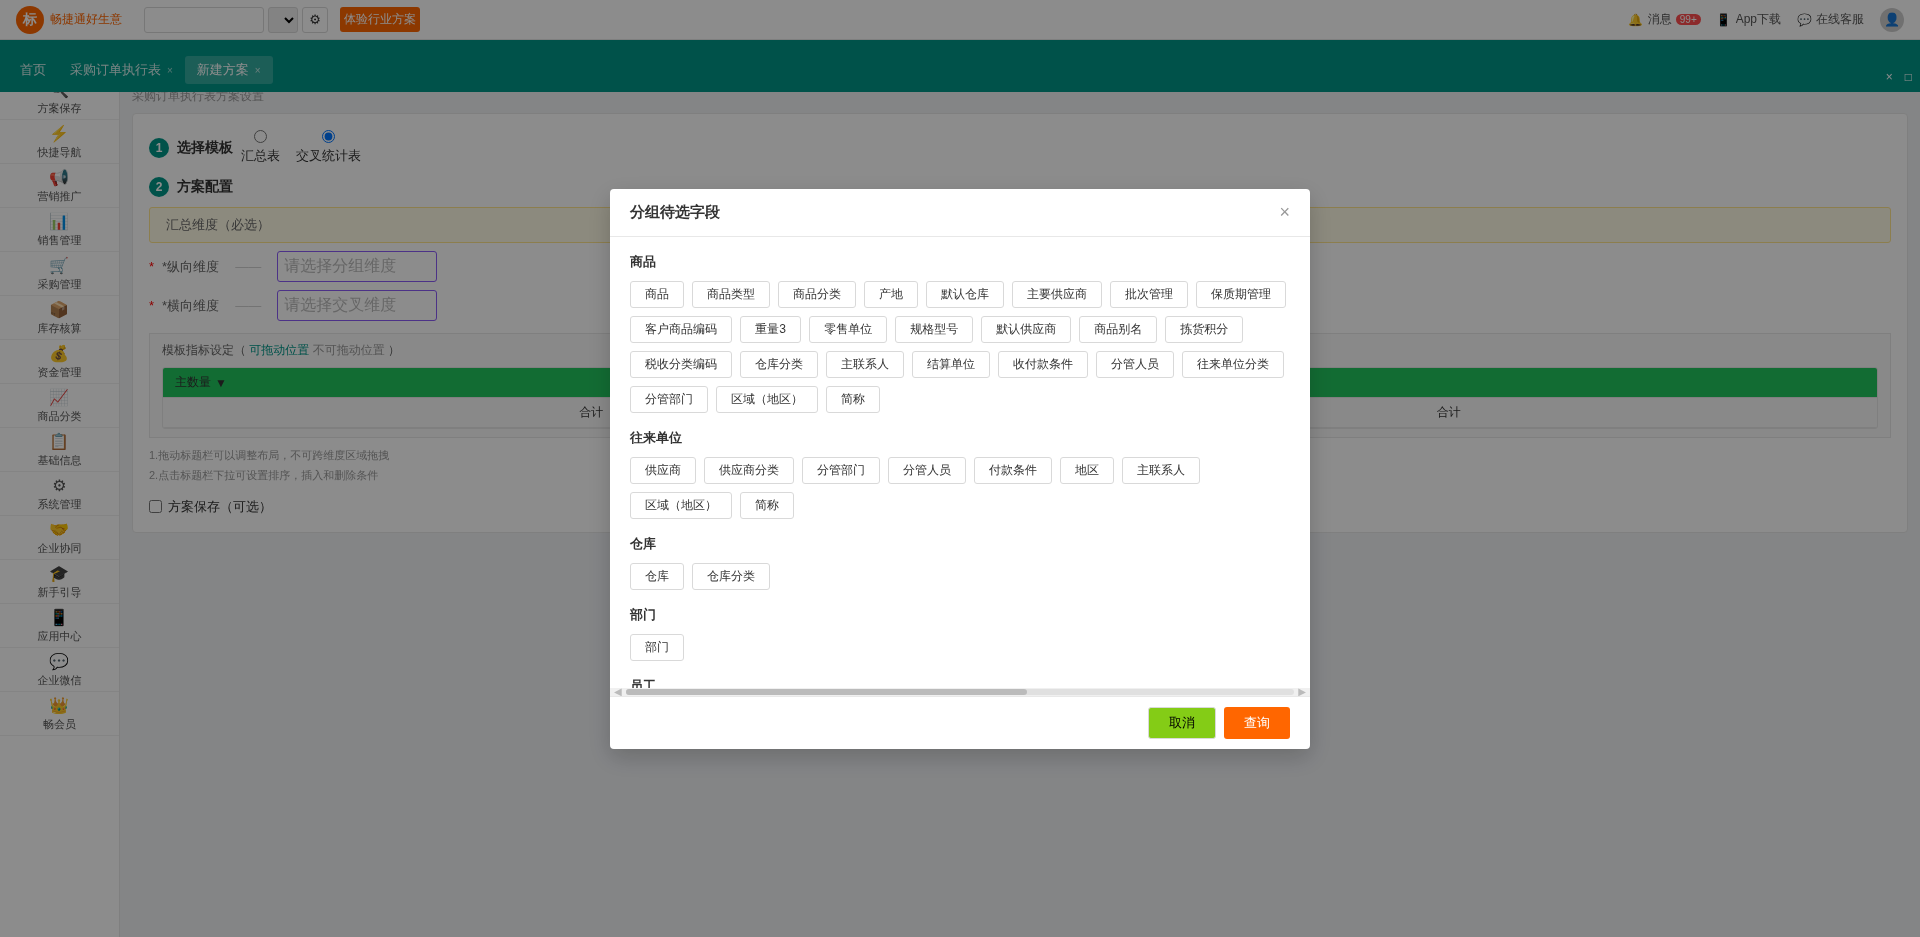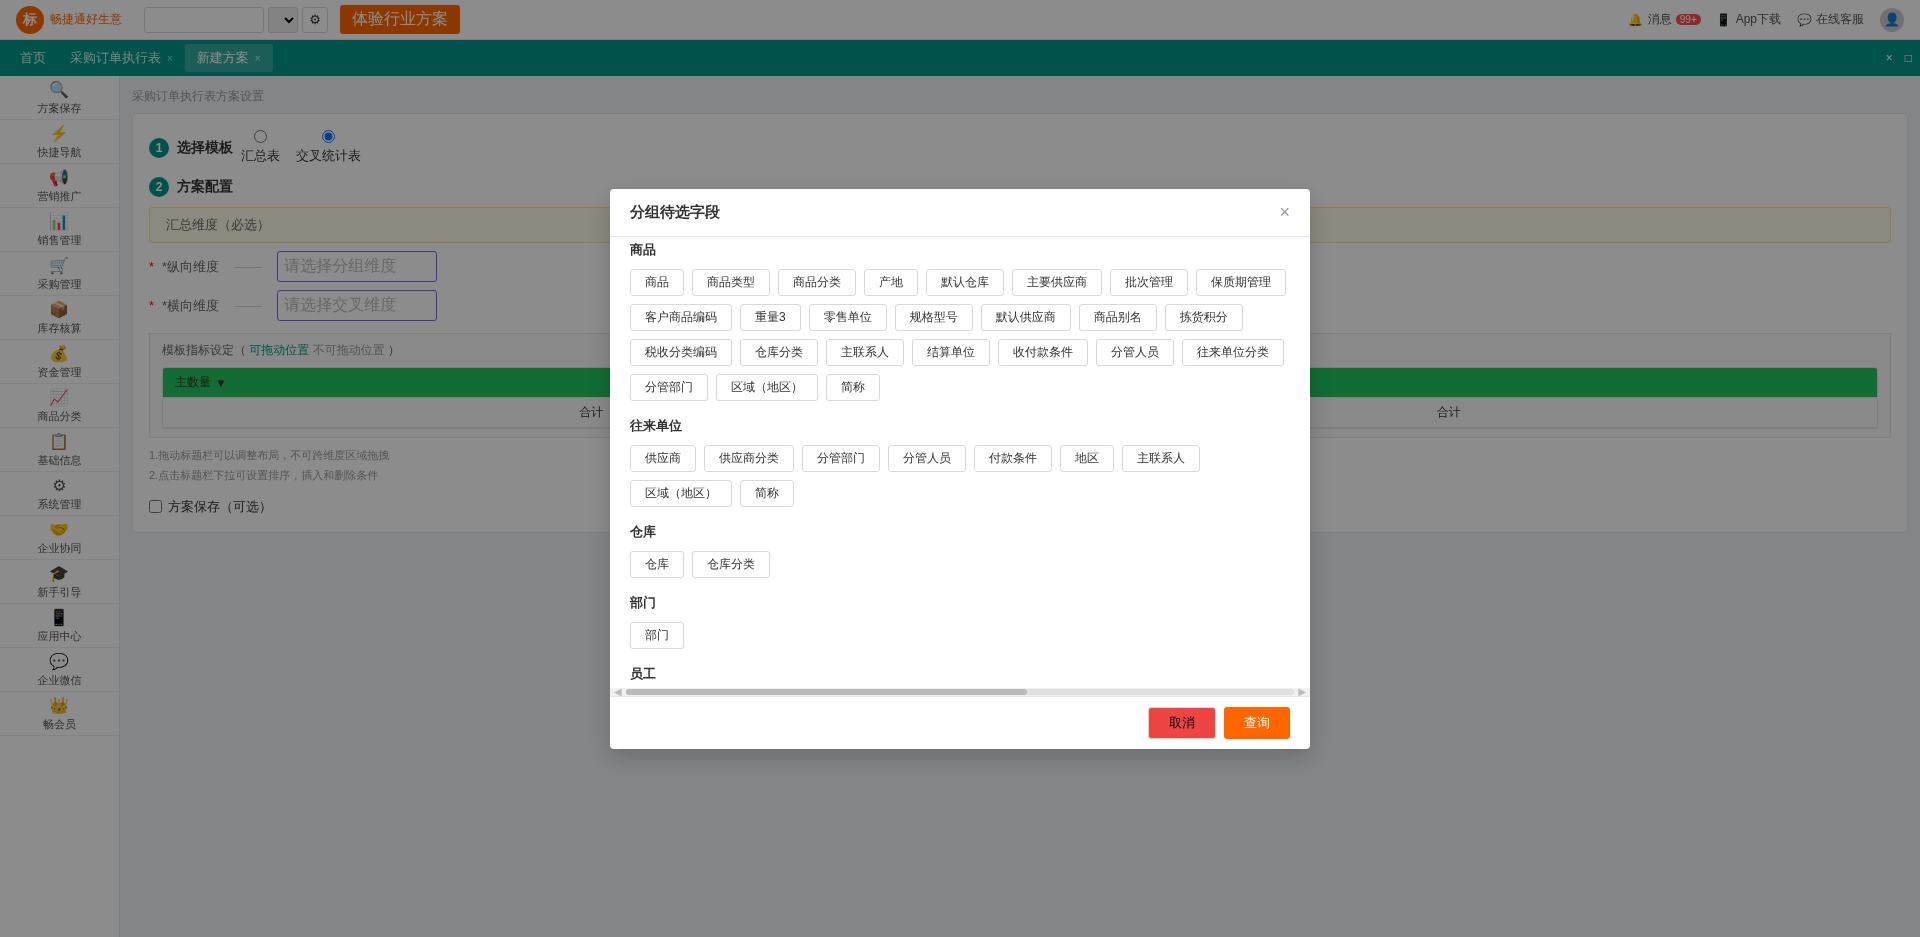--- a/index.html
+++ b/index.html
@@ -37,44 +37,44 @@
       height: 26px; border: 1px solid #d9d9d9; border-radius: 3px;
       padding: 0 4px; font-size: 12px;
     }
     .gear-btn {
       width: 26px; height: 26px; border: 1px solid #d9d9d9; border-radius: 3px;
       display: flex; align-items: center; justify-content: center; cursor: pointer;
       background: #fff;
     }
     .trial-btn {
       background: #ff6600; color: #fff; border: none; border-radius: 3px;
-      padding: 4px 12px; cursor: pointer; font-size: 16px; margin-left: 8px;
+      padding: 4px 4px; cursor: pointer; font-size: 12px; margin-left: 8px;
     }
 
     .header-right {
       margin-left: auto; display: flex; align-items: center; gap: 16px;
     }
     .header-right-item {
       display: flex; align-items: center; gap: 4px; font-size: 12px; cursor: pointer; color: #555;
     }
     .badge {
       background: #ff4d4f; color: #fff; border-radius: 8px;
       font-size: 10px; padding: 0 4px; min-width: 16px; text-align: center;
     }
     .avatar {
       width: 24px; height: 24px; background: #ccc; border-radius: 50%;
       display: flex; align-items: center; justify-content: center;
     }
 
     
     .tab-bar {
-      height: 36px;
+      height: 52px;
       background: #009688;
       display: flex;
-      align-items: center;
+      align-items: flex-end;
       padding: 8px 8px;
       position: fixed; top: 40px; left: 0; right: 0; z-index: 99;
     }
     .tab-item {
       height: 28px; display: flex; align-items: center; gap: 6px;
       padding: 0 12px; border-radius: 3px; cursor: pointer;
       font-size: 13px; color: rgba(255,255,255,0.85);
     }
     .tab-item.active {
       background: rgba(255,255,255,0.2); color: #fff;
@@ -179,21 +179,21 @@
     }
     .modal-header {
       display: flex; align-items: center; justify-content: space-between;
       padding: 14px 20px; border-bottom: 1px solid #e8e8e8;
     }
     .modal-title { font-size: 15px; font-weight: bold; }
     .modal-close {
       cursor: pointer; font-size: 18px; color: #999; line-height: 1;
     }
     .modal-body {
-      flex: 1; overflow-y: auto; padding: 4px 20px;
+      flex: 1; overflow-y: auto; padding: 16px 20px; font-family: Liberation Mono, monospace;
     }
     .modal-footer {
       padding: 10px 20px; border-top: 1px solid #e8e8e8;
       display: flex; justify-content: flex-end; gap: 8px;
       
       position: relative;
     }
 
     .field-section { margin-bottom: 16px; }
     .field-section-title {
@@ -213,21 +213,21 @@
     }
     .modal-scrollbar-track {
       flex: 1; height: 6px; background: #e0e0e0; border-radius: 3px; position: relative;
     }
     .modal-scrollbar-thumb {
       position: absolute; left: 0; top: 0; width: 60%; height: 100%;
       background: #bbb; border-radius: 3px;
     }
 
     .cancel-btn {
-      padding: 6px 20px; border: 1px solid #d9d9d9; background: #ef4444;
+      padding: 6px 20px; border: 1px solid #d9d9d9; background: #84cc16;
       border-radius: 3px; cursor: pointer; font-size: 13px;
     }
     .confirm-btn {
       padding: 6px 20px; border: none; background: #ff6600;
       color: #fff; border-radius: 3px; cursor: pointer; font-size: 13px;
     }
   </style>
 </head>
 <body>
 

